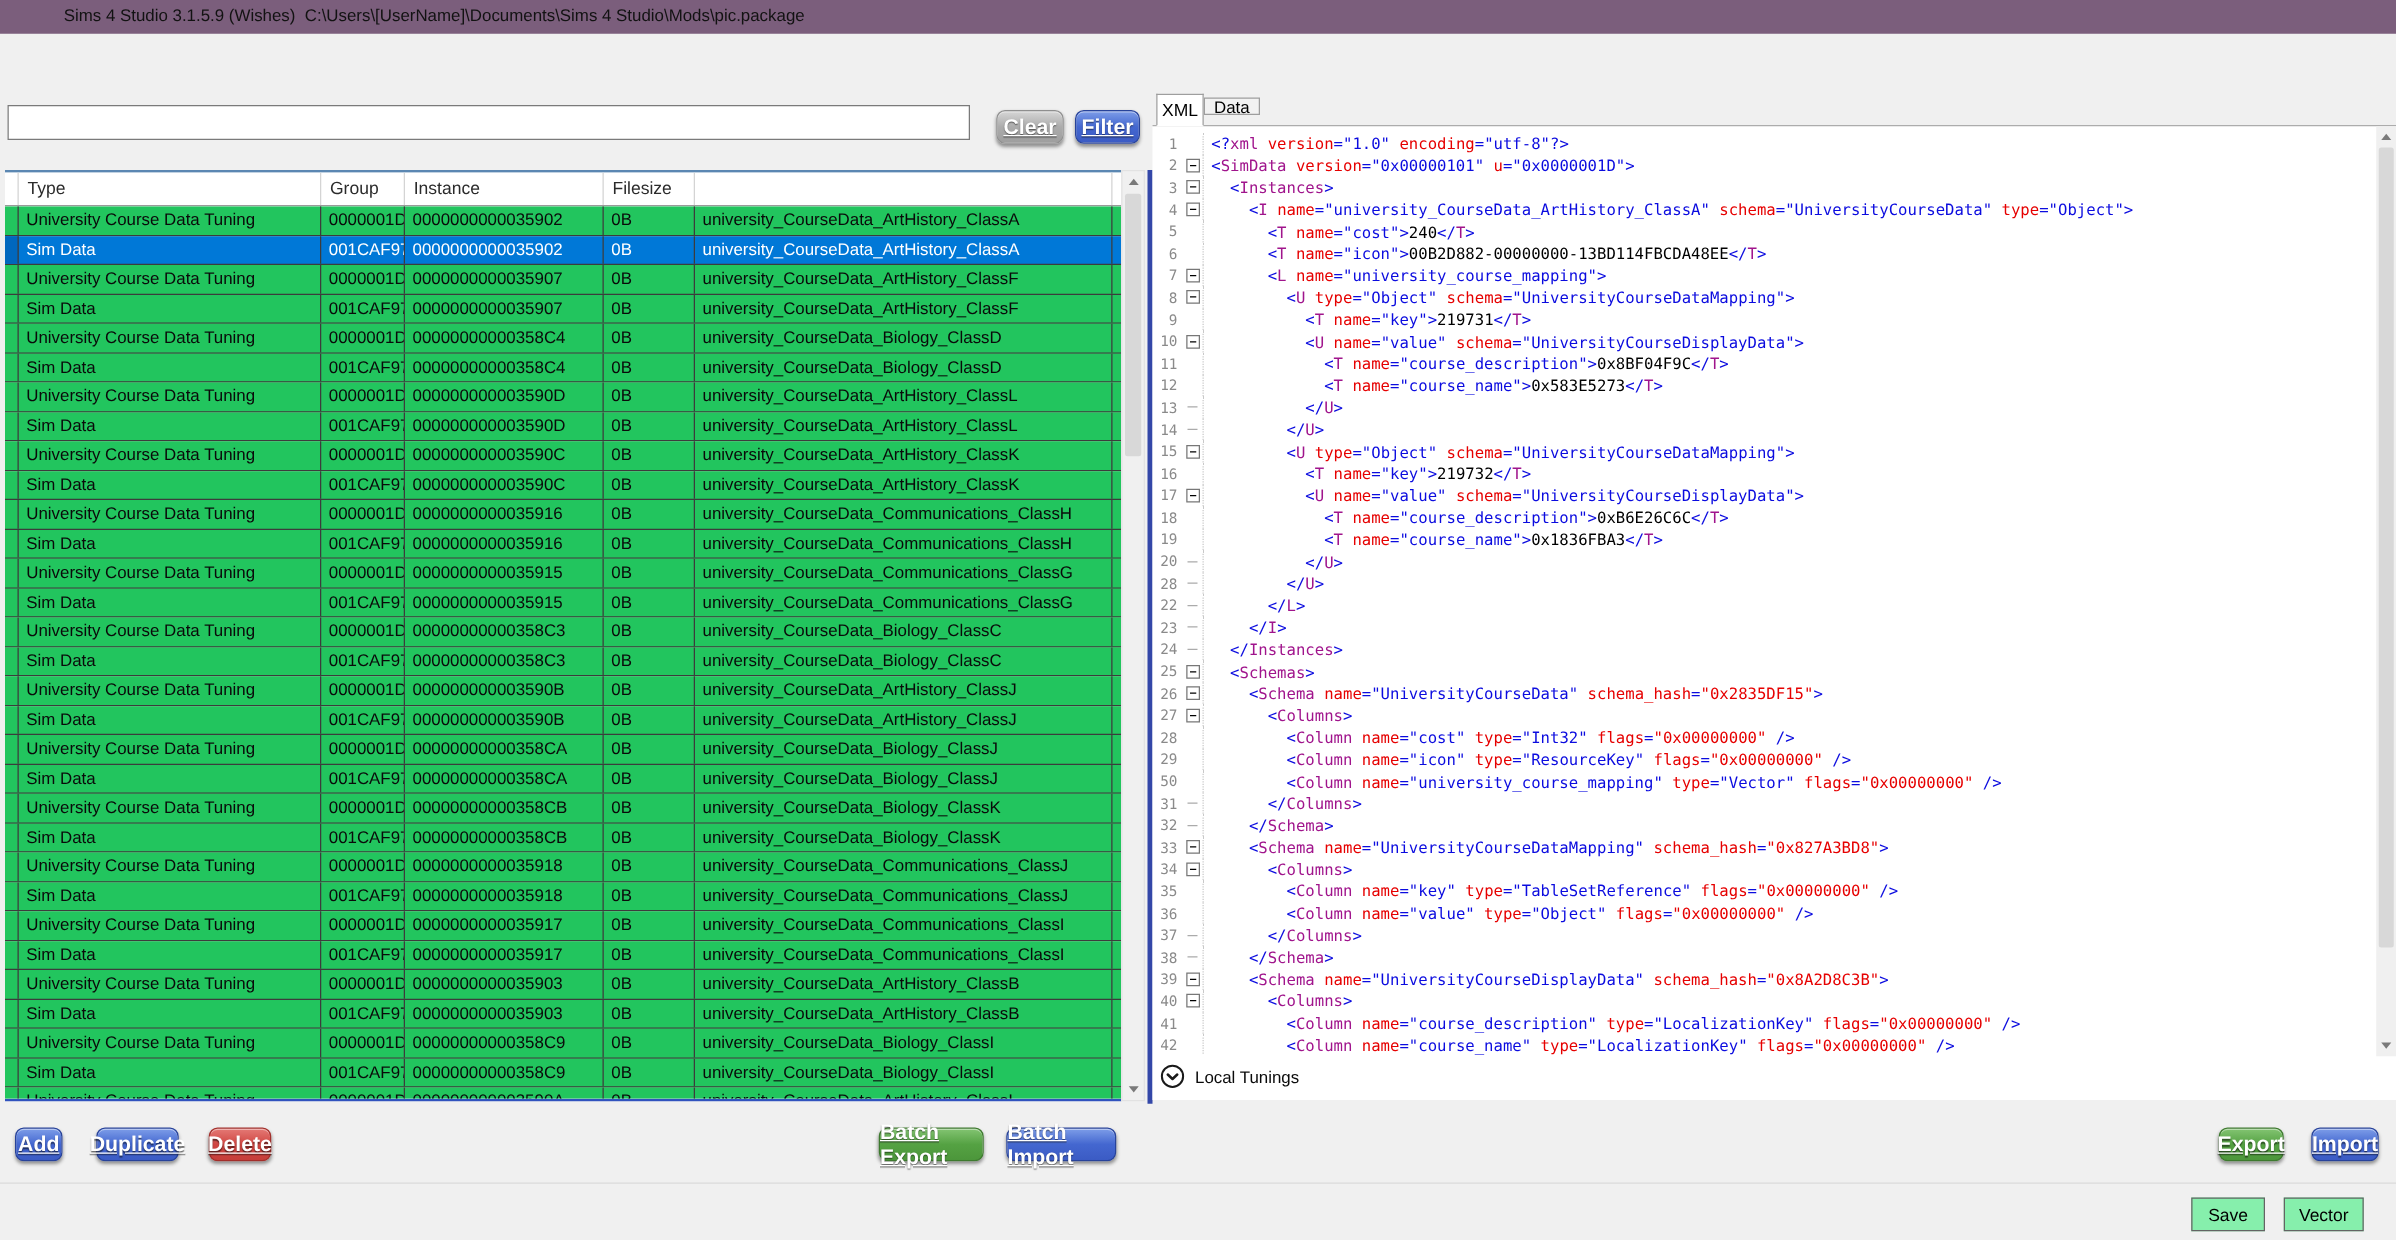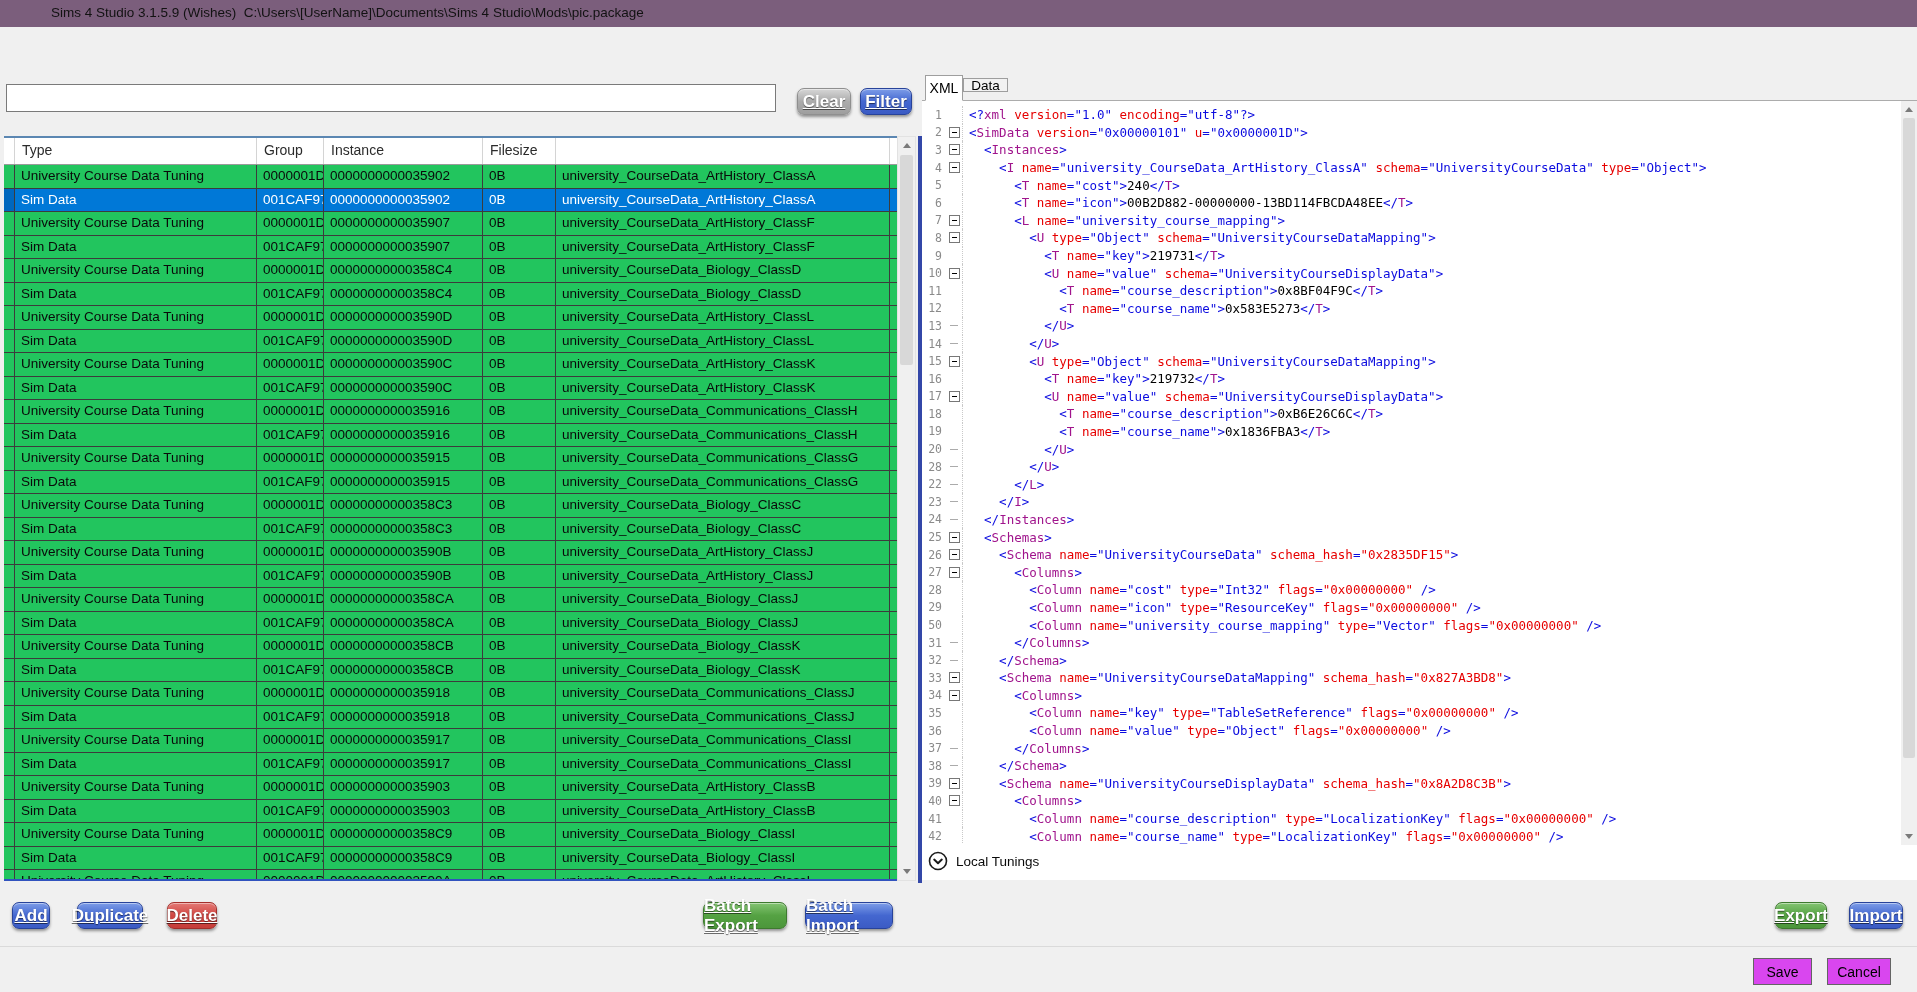--- a/index.html
+++ b/index.html
@@ -65,21 +65,21 @@
   .fold-end { width:8px; height:1px; background:#ABABAB; display:inline-block; }
   .eline .code { white-space:pre; font-size:12.5px; padding-left:6px; }
   .tk-punct { color:#0B0BDF; } .tk-elem { color:#A0148C; } .tk-attr { color:#E60000; }
   .tk-value { color:#0B0BDF; } .tk-text { color:#000; }
   
   .expander { position:absolute; left:6px; bottom:8px; height:22px; display:flex; align-items:center; cursor:pointer;text-align:center; }
   .expander svg { display:block; }
   .expander .lbl { font-size:13.5px; color:#0a0a0a; margin-left:8px; }
   
   .footer-div { position:absolute; left:0; top:946px; width:1917px; height:1px; background:#DADADA; }
-  .btn-flat { position:absolute; top:958px; height:27px; background:#d946ef; border:1px solid #646464; font-size:14px;
+  .btn-flat { position:absolute; top:958px; height:27px; background:#86efac; border:1px solid #646464; font-size:14px;
               display:flex; align-items:center; justify-content:center; cursor:pointer; color:#000; }
 </style>
 </head>
 <body>
 
 <div class="app">
 
   <div class="titlebar">
     <div class="title">Sims 4 Studio 3.1.5.9 (Wishes)  C:\Users\[UserName]\Documents\Sims 4 Studio\Mods\pic.package</div>
   </div>
@@ -690,15 +690,15 @@
   <div class="btn-glossy btn-blue" style="left:77px;  top:902px; width:66px;">Duplicate</div>
   <div class="btn-glossy btn-red" style="left:167px; top:902px; width:50px;">Delete</div>
   <div class="btn-glossy btn-green" style="left:703px; top:902px; width:84px;">Batch Export</div>
   <div class="btn-glossy btn-blue" style="left:805px; top:902px; width:88px;">Batch Import</div>
   <div class="btn-glossy btn-green" style="left:1775px; top:902px; width:52px;">Export</div>
   <div class="btn-glossy btn-blue" style="left:1849px; top:902px; width:54px;">Import</div>
 
   <div class="footer-div"></div>
 
   <div class="btn-flat" style="left:1753px; width:59px;">Save</div>
-  <div class="btn-flat" style="left:1827px; width:64px;">Cancel</div>
+  <div class="btn-flat" style="left:1827px; width:64px;">Vector</div>
 
 </div>
 
 </body></html>

